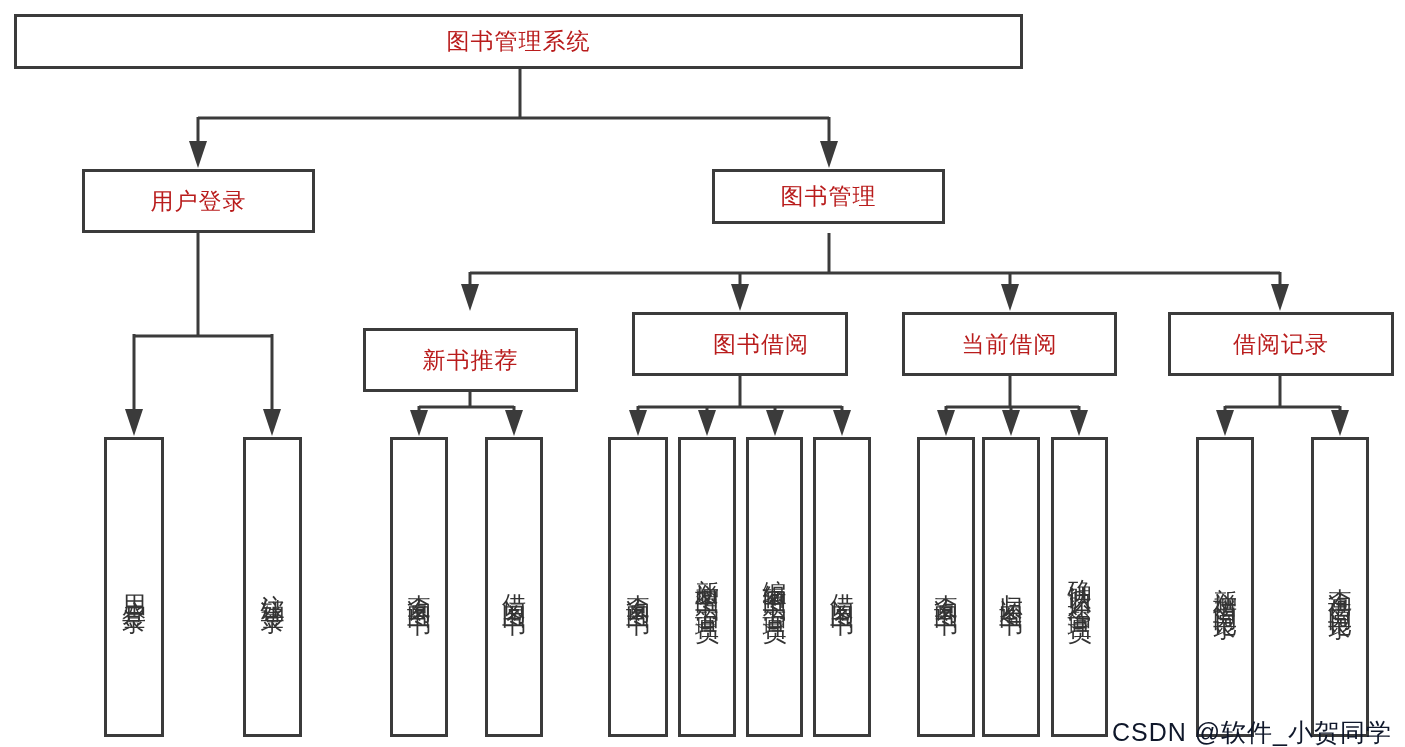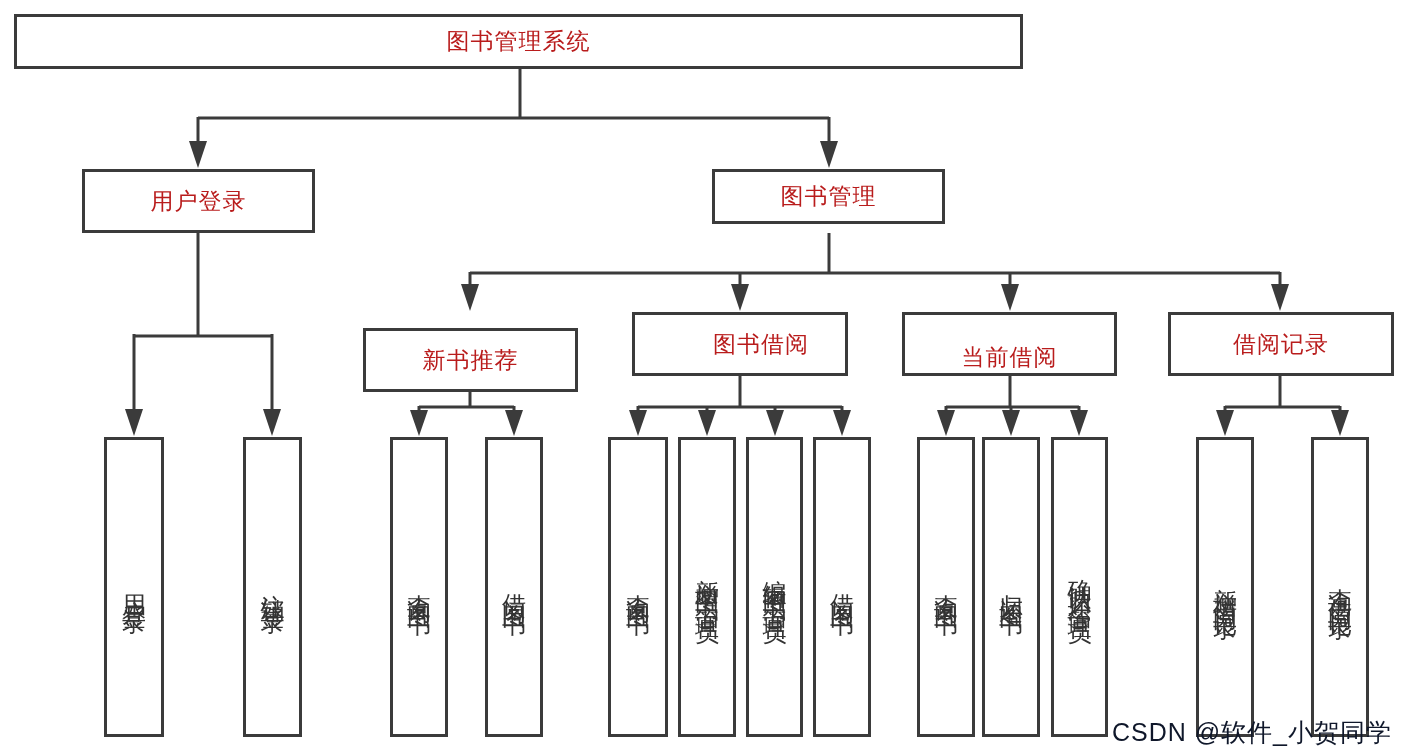--- a/index.html
+++ b/index.html
@@ -136,21 +136,21 @@
   <div class="node" style="left:712px;top:169px;width:233px;height:55px;">
     <span>图书管理</span>
   </div>
 
   <div class="node" style="left:363px;top:328px;width:215px;height:64px;">
     <span>新书推荐</span>
   </div>
   <div class="node" style="left:632px;top:312px;width:216px;height:64px;padding-left:42px;">
     <span>图书借阅</span>
   </div>
-  <div class="node" style="left:902px;top:312px;width:215px;height:64px;align-items:flex-end;">
+  <div class="node" style="left:902px;top:312px;width:215px;height:64px;">
     <span>当前借阅</span>
   </div>
   <div class="node" style="left:1168px;top:312px;width:226px;height:64px;">
     <span>借阅记录</span>
   </div>
 
   <div class="leaf" style="left:104px;width:60px;">
     <span class="vtext">用户登录</span>
   </div>
   <div class="leaf" style="left:243px;width:59px;">

